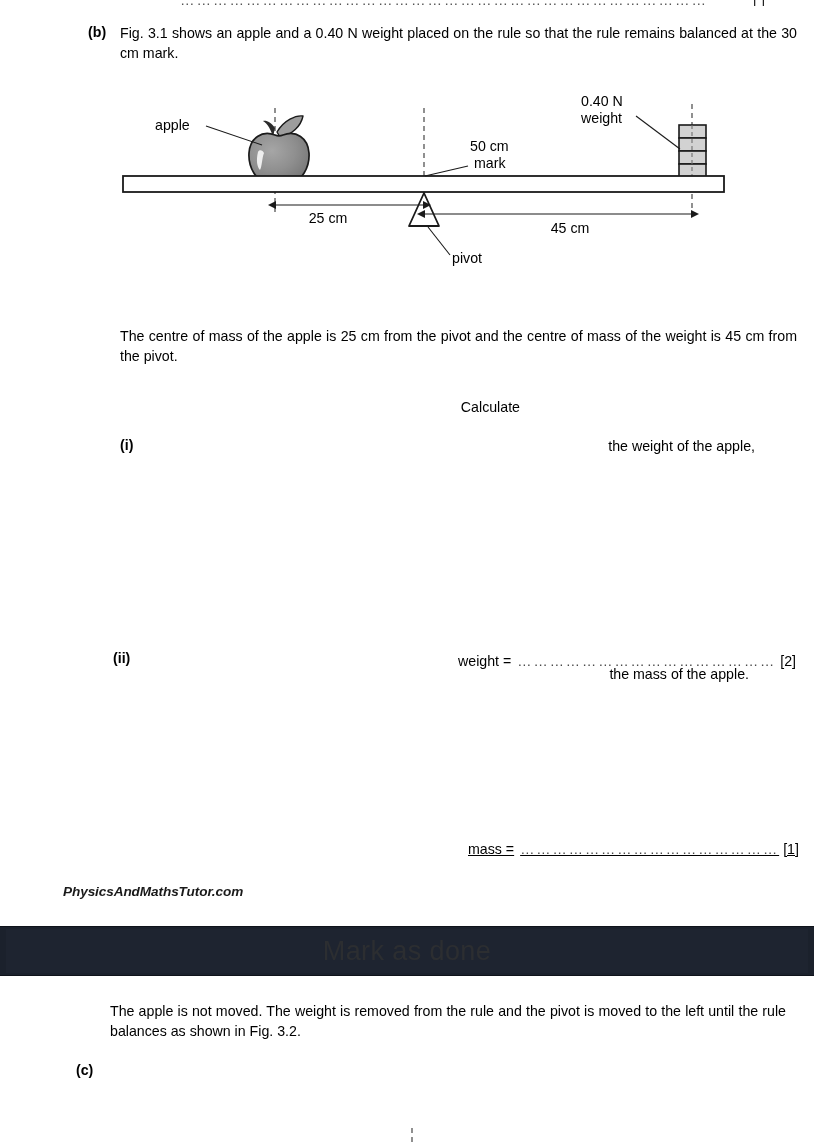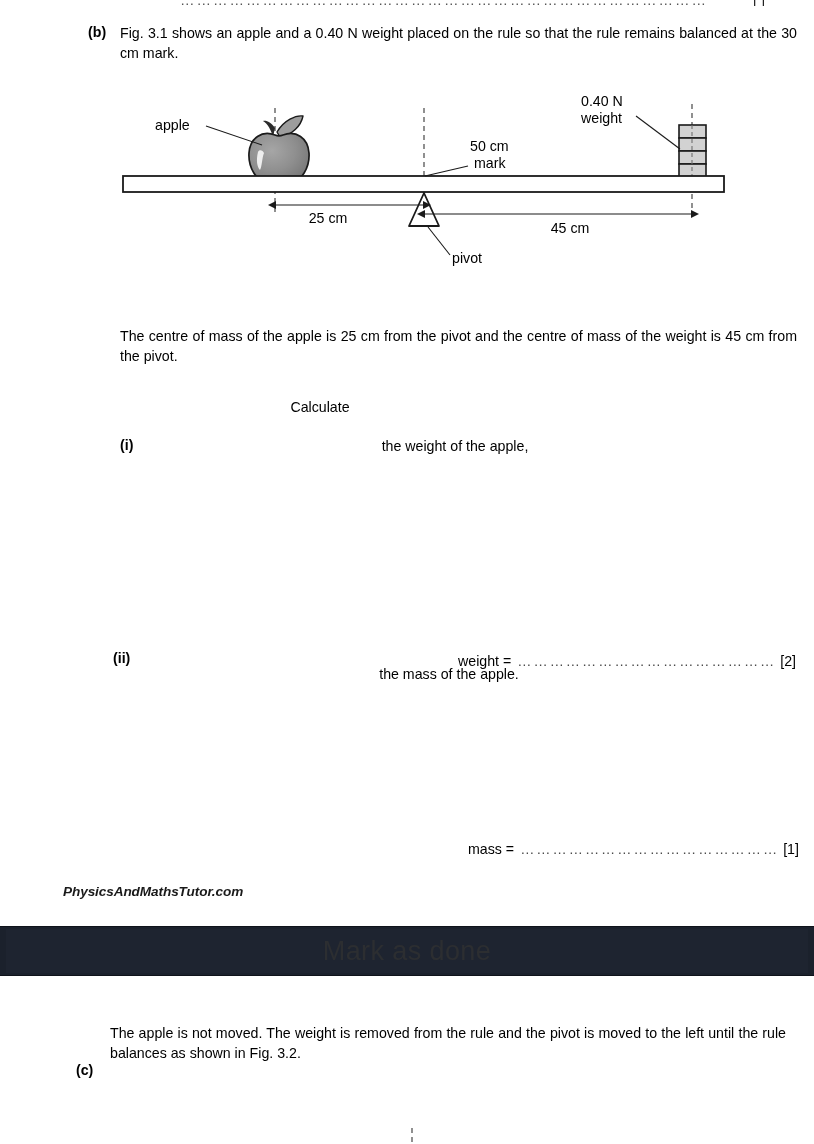--- a/index.html
+++ b/index.html
@@ -54,21 +54,21 @@
     position: absolute;
     font-weight: bold;
     font-size: 14.2px;
   }
   .qtext {
     position: absolute;
     font-size: 14.2px;
     line-height: 19.5px;
     text-align: justify;
   }
-  .qtext.nojust { text-align: center; }
+  .qtext.nojust { text-align: right; }
 
   
   #figure {
     position: absolute;
     left: 0;
     top: 80px;
     width: 814px;
     height: 215px;
   }
 
@@ -229,31 +229,31 @@
   <div class="qlabel" style="left:120px; top:437px;">(i)</div>
   <div class="qtext nojust" style="left:155px; top:437px; width:600px;">the weight of the apple,</div>
 
   <div class="answer-row" style="left:458px; top:625px;">
     <span class="lbl">weight =</span><span class="dots">…………………………………………</span><span class="marks">[2]</span>
   </div>
 
   <div class="qlabel" style="left:113px; top:650px;">(ii)</div>
   <div class="qtext nojust" style="left:149px; top:665px; width:600px;">the mass of the apple.</div>
 
-  <div class="answer-row" style="left:468px; top:813px;">
+  <div class="answer-row" style="left:468px; top:813px;text-decoration:underline;">
     <span class="lbl">mass =</span><span class="dots">…………………………………………</span><span class="marks">[1]</span>
   </div>
 
   <div class="watermark">PhysicsAndMathsTutor.com</div>
 
   <div class="markbar">
     <div class="inner"></div>
     <div class="label">Mark as done</div>
   </div>
 
   <div class="qlabel" style="left:76px; top:1062px;">(c)</div>
-  <div class="qtext" style="left:110px; top:1024px; width:676px;">The apple is not moved. The weight is removed from the rule and the pivot is moved to the left until the rule balances as shown in Fig. 3.2.</div>
+  <div class="qtext" style="left:110px; top:1002px; width:676px;">The apple is not moved. The weight is removed from the rule and the pivot is moved to the left until the rule balances as shown in Fig. 3.2.</div>
 
   <svg style="position:absolute; left:0; top:1128px; width:814px; height:16px;" viewBox="0 0 814 16">
     <line x1="412" y1="0" x2="412" y2="16" stroke="#555" stroke-width="1.3" stroke-dasharray="5,4"></line>
   </svg>
 
 </div>
 
 </body></html>

